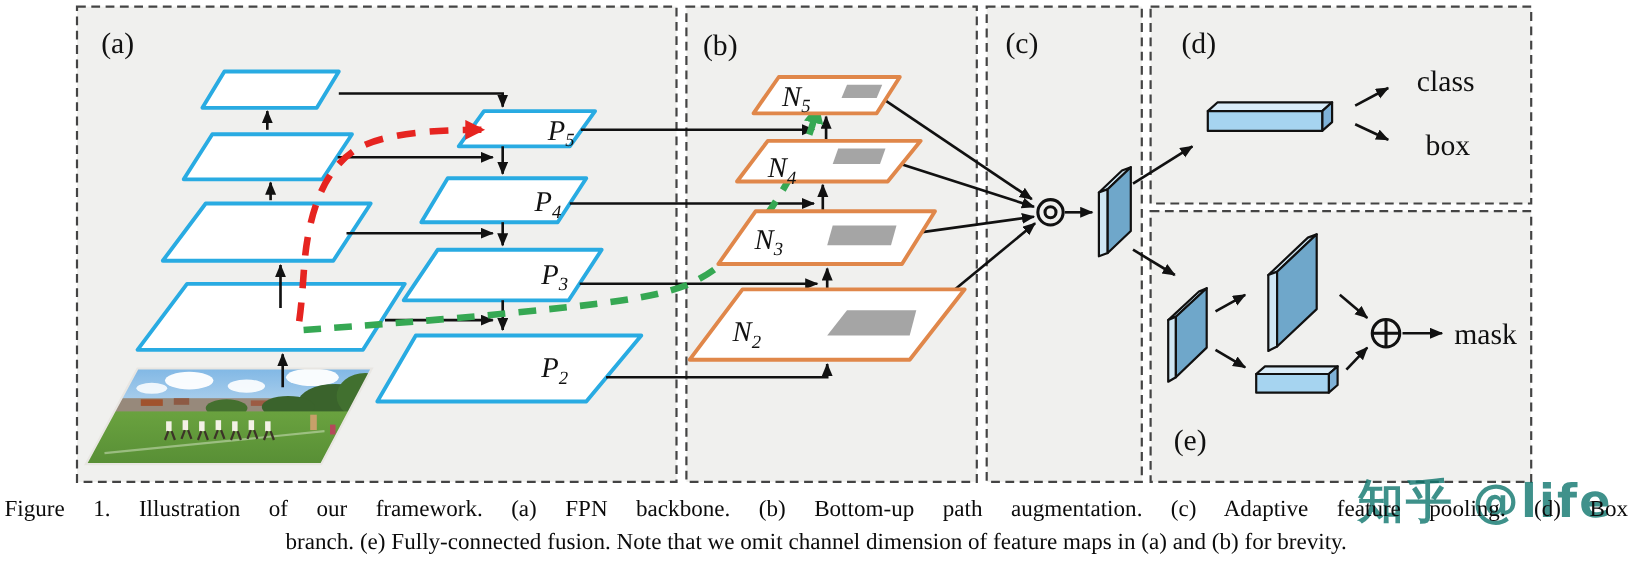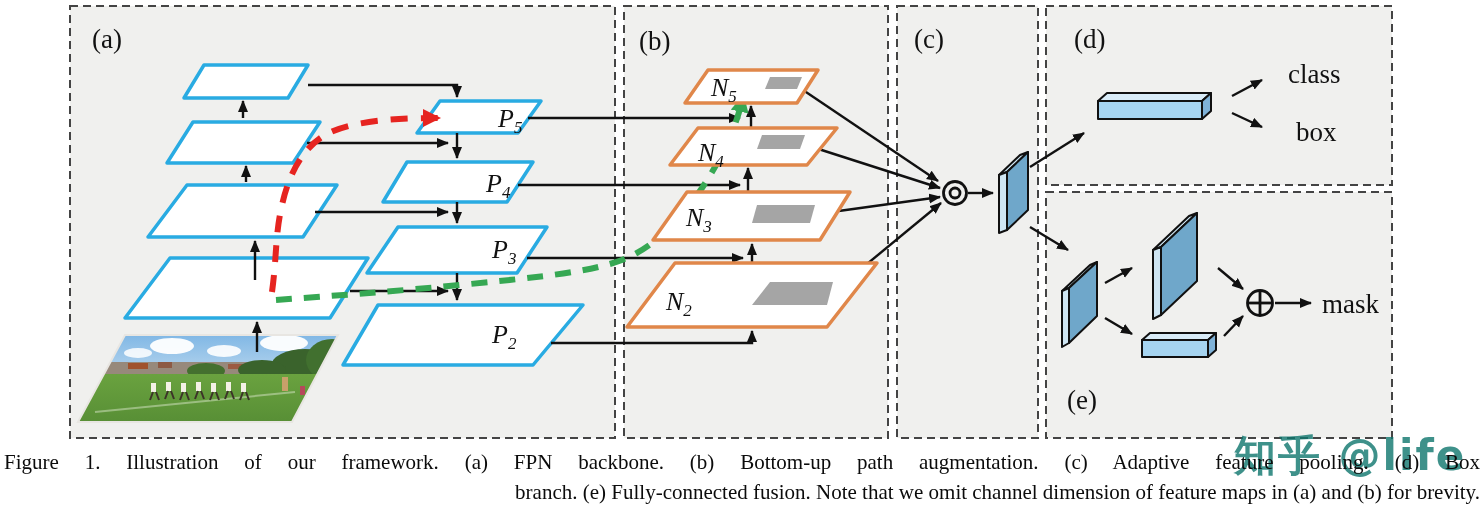--- a/index.html
+++ b/index.html
@@ -5,21 +5,21 @@
   html,body{margin:0;padding:0;background:#ffffff;}
   #canvas{position:relative;width:1484px;height:516px;background:#ffffff;overflow:hidden;
           font-family:"Liberation Serif", serif;}
   #diagram{position:absolute;left:0;top:0;z-index:1;}
   #watermark{position:absolute;left:1234px;top:428px;z-index:2;
              font-family:"DejaVu Sans", sans-serif;font-size:42px;font-weight:bold;
              color:#0f766e;opacity:.8;letter-spacing:2px;white-space:nowrap;}
   #caption{position:absolute;left:4px;top:447px;width:1476px;z-index:3;
            font-size:21px;color:#0b0b0b;line-height:30px;}
   #caption .l1{text-align:justify;text-align-last:justify;}
-  #caption .l2{text-align:right;}
+  #caption .l2{text-align:center;}
   text{font-family:"Liberation Serif", serif;fill:#111;}
   .plabel{font-style:italic;font-size:26px;}
   .plabel tspan.sub{font-style:italic;font-size:17px;}
   .panelletter{font-size:27px;}
   .outword{font-size:27px;}
 </style>
 </head>
 <body>
 
 <div id="canvas">

